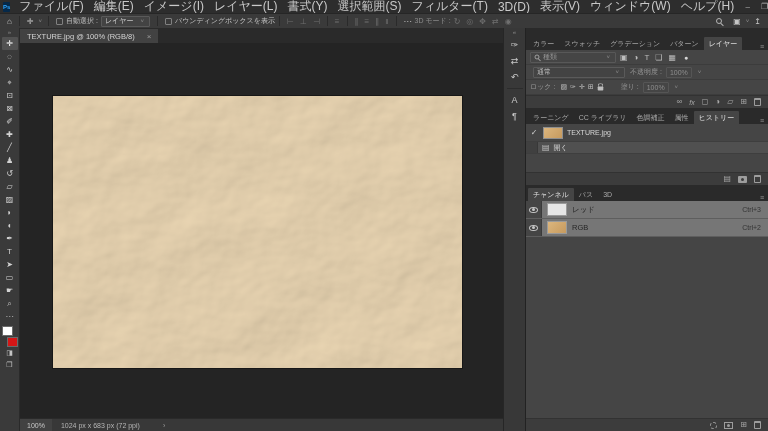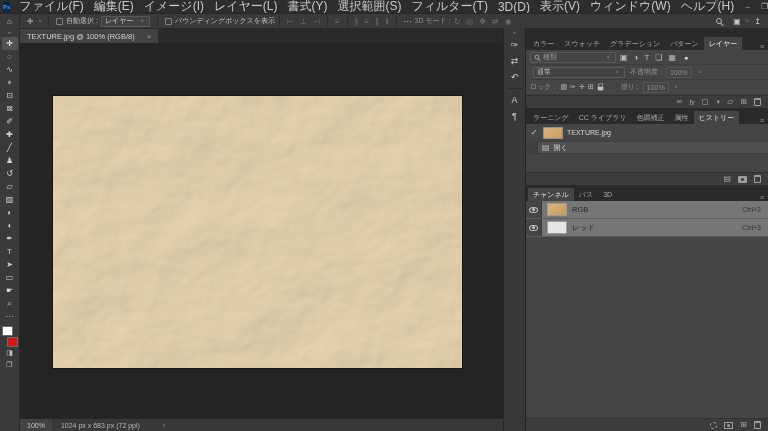--- a/index.html
+++ b/index.html
@@ -354,31 +354,31 @@
           <div class="ptab active">チャンネル</div>
           <div class="ptab">パス</div>
           <div class="ptab">3D</div>
           <div class="pmenu">≡</div>
         </div>
         <div class="pbody" style="display:flex;flex-direction:column;flex:1;min-height:0">
           <div class="chrow">
             <div class="cheye">
                 <span class="eye"></span>
               </div>
-            <div class="chthumb t-rgb"></div>
-            <span class="chname">RGB</span>
-            <span class="chkey">Ctrl+2</span>
+            <div class="chthumb t-red"></div>
+            <span class="chname">レッド</span>
+            <span class="chkey">Ctrl+3</span>
           </div>
           <div class="chrow">
             <div class="cheye">
                 <span class="eye"></span>
               </div>
-            <div class="chthumb t-red"></div>
-            <span class="chname">レッド</span>
-            <span class="chkey">Ctrl+3</span>
+            <div class="chthumb t-rgb"></div>
+            <span class="chname">RGB</span>
+            <span class="chkey">Ctrl+2</span>
           </div>
           <div class="chfill"></div>
           <div class="pbar">
             <span class="dashcirc"></span>
             <span class="maskic"></span>
             <span class="pbicon">⊞</span>
             <span class="trash"></span>
           </div>
         </div>
       </div>

